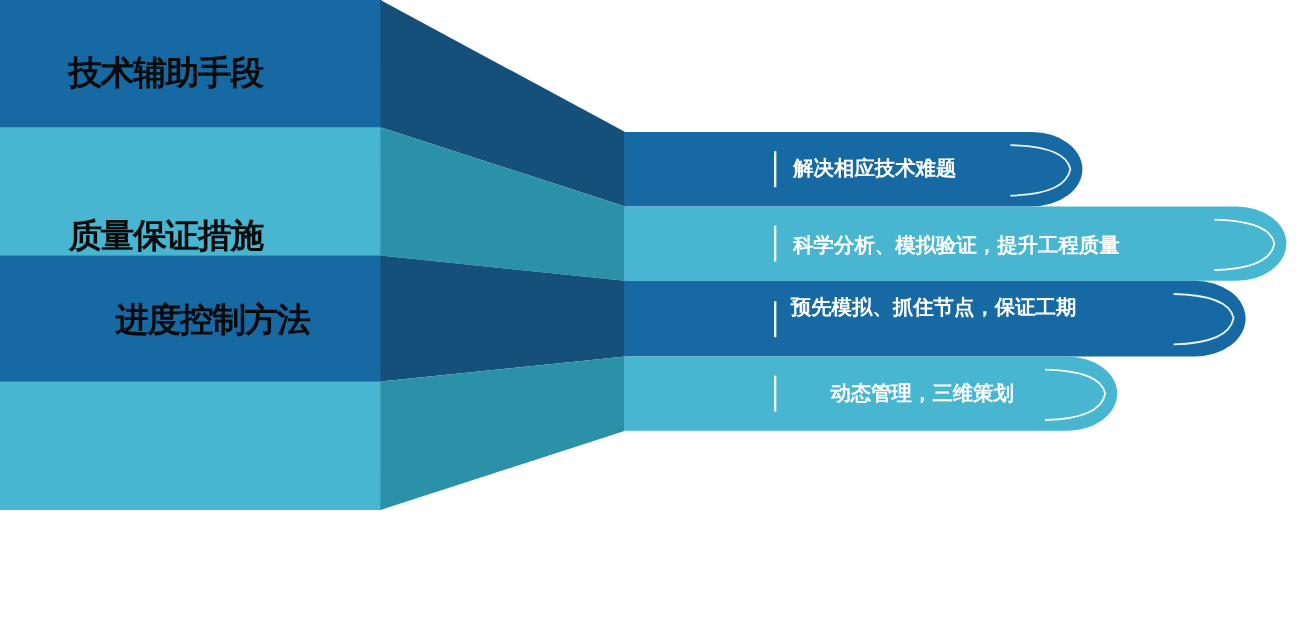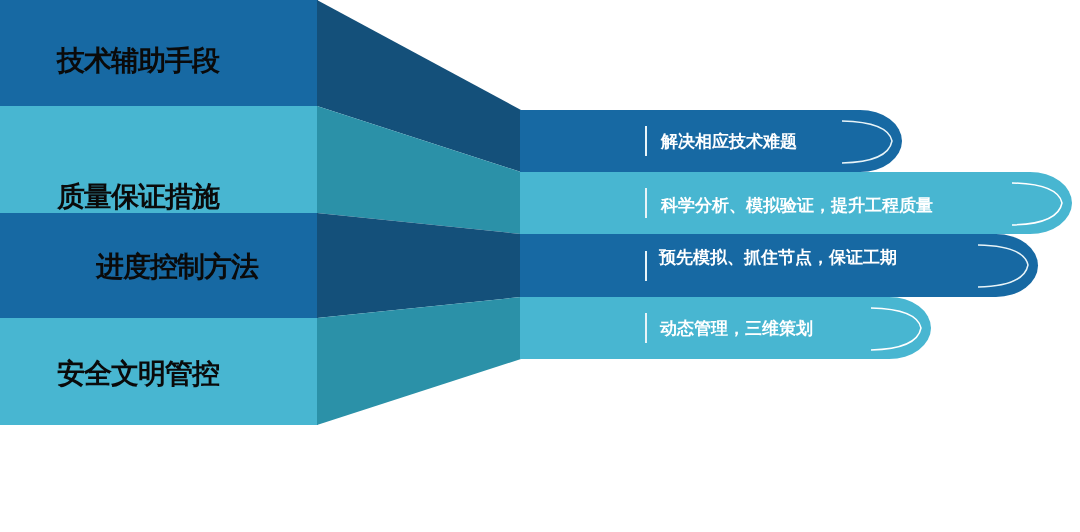--- a/index.html
+++ b/index.html
@@ -56,24 +56,23 @@
 
     <g>
       <path d="M520,297 L889,297 A42,31 0 0 1 889,359 L520,359 Z" fill="#48b6d1"></path>
       <path d="M871,308 Q917,309 921,328 Q917,349 871,350" fill="none" stroke="#ffffff" stroke-width="1.5"></path>
     </g>
   </svg>
 
   <div class="left-label" style="top:41px;">技术辅助手段</div>
   <div class="left-label" style="top:147px;margin-top:30px;">质量保证措施</div>
   <div class="left-label" style="top:247px;text-align:center;">进度控制方法</div>
-  <div class="left-label" style="top:354px;">安全文明管控</div>
 
   <div class="sep" style="left:645px; top:126px;"></div>
   <div class="sep" style="left:645px; top:188px;"></div>
   <div class="sep" style="left:645px; top:251px;"></div>
   <div class="sep" style="left:645px; top:313px;"></div>
 
   <div class="banner-text" style="left:661px; top:126px;">解决相应技术难题</div>
   <div class="banner-text" style="left:661px; top:190px;">科学分析、模拟验证，提升工程质量</div>
   <div class="banner-text" style="left:659px; top:242px;">预先模拟、抓住节点，保证工期</div>
-  <div class="banner-text" style="left:660px; top:313px;">动态管理，三维策划</div>
+  <div class="banner-text" style="left:692px; top:313px;">动态管理，三维策划</div>
 </div>
 
 </body></html>

